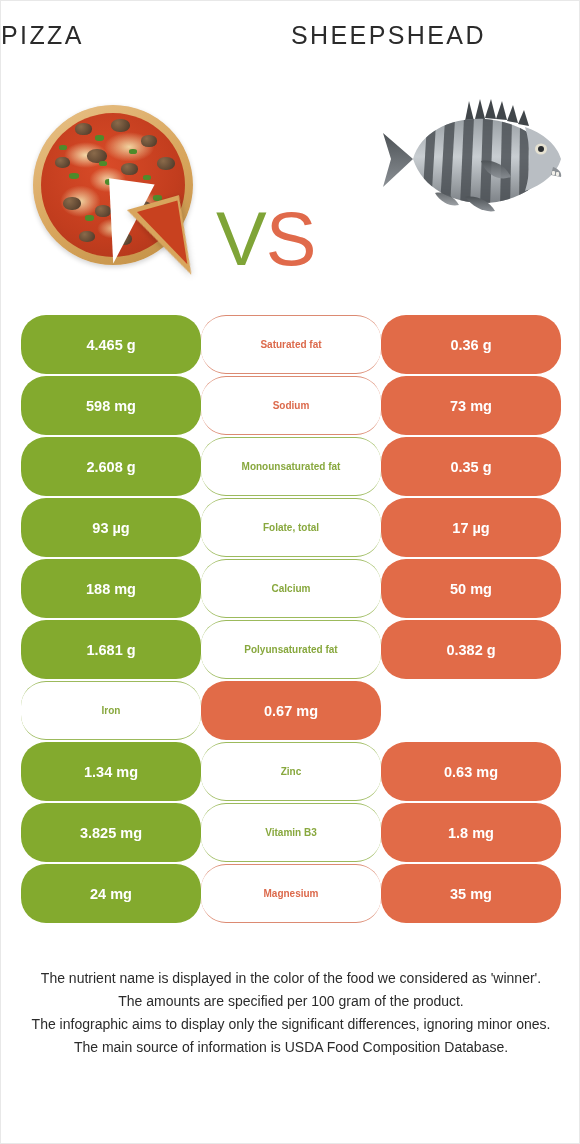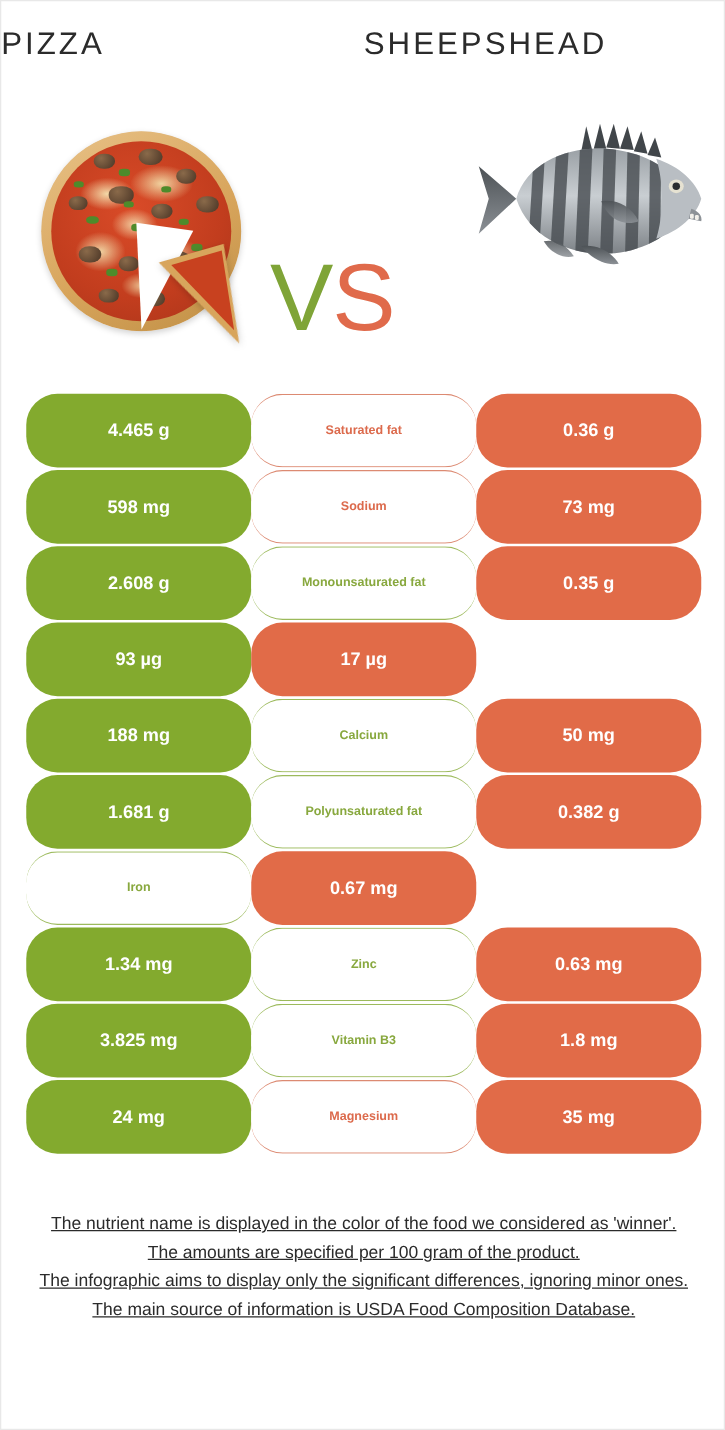--- a/index.html
+++ b/index.html
@@ -234,21 +234,21 @@
   .footer {
     position: absolute;
     left: 26px;
     top: 966px;
     width: 528px;
     text-align: center;
     font-size: 14px;
     line-height: 23px;
     color: #2b2b2b;
   }
-  .footer p { margin: 0; text-decoration: underline; }
+  .footer p { margin: 0; }
 </style>
 </head>
 <body>
 
 <div class="page">
 
   <div class="titles">
     <div class="food-title left">PIZZA</div>
     <div class="food-title right">SHEEPSHEAD</div>
   </div>
@@ -374,20 +374,21 @@
         <div class="cell name">Sodium</div>
         <div class="cell right-val">73 mg</div>
       </div>
       <div class="row win-green">
         <div class="cell left-val">2.608 g</div>
         <div class="cell name">Monounsaturated fat</div>
         <div class="cell right-val">0.35 g</div>
       </div>
       <div class="row win-green">
         <div class="cell left-val">93 µg</div>
+        <div class="cell name">Folate, total</div>
         <div class="cell right-val">17 µg</div>
       </div>
       <div class="row win-green">
         <div class="cell left-val">188 mg</div>
         <div class="cell name">Calcium</div>
         <div class="cell right-val">50 mg</div>
       </div>
       <div class="row win-green">
         <div class="cell left-val">1.681 g</div>
         <div class="cell name">Polyunsaturated fat</div>

